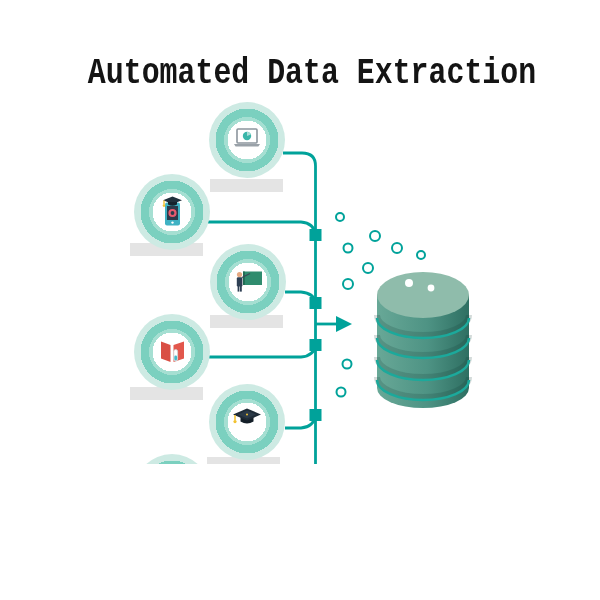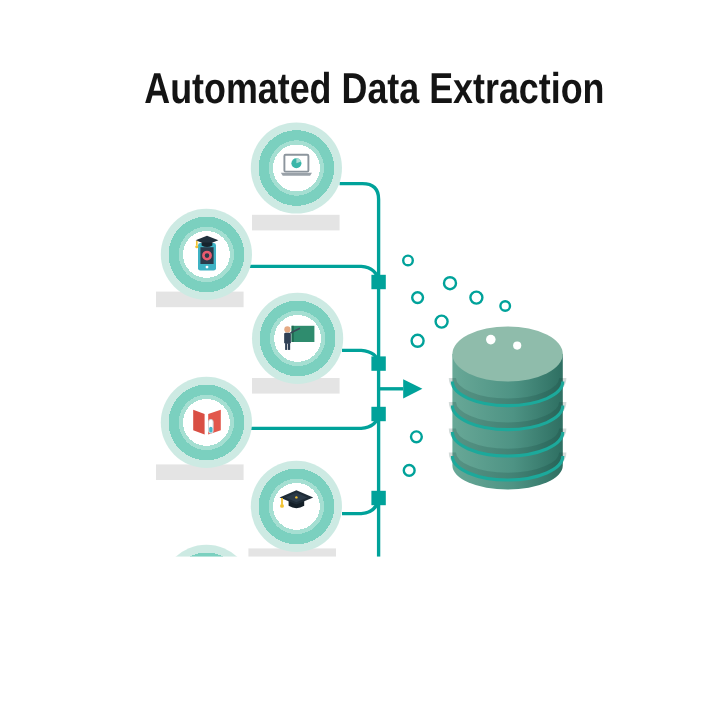--- a/index.html
+++ b/index.html
@@ -1,18 +1,18 @@
 <!DOCTYPE html>
 <html style="--accent: #00A29A; --ring-outer: #CDEAE3; --ring-mid: #7BD0BF; --ring-inner: #A5DFD2; --placeholder: #E4E4E4; --db-top: #8FBCAB; --db-body-light: #68A897; --db-body-mid: #4E9384; --db-body-dark: #2E6F62; --db-groove: #1CA99B; --title: #141414;"><head>
 <meta charset="utf-8">
 <style>
   html,body{margin:0;padding:0;background:#fff;}
   .canvas{
     position:relative;width:600px;height:464px;background:#fff;overflow:hidden;
-    font-family:Liberation Sans, sans-serif;
+    font-family:Liberation Mono, monospace;
   }
   .title{
     position:absolute;top:53px;left:0;width:600px;margin:0;
     text-align:center;font-size:36px;font-weight:bold;color:var(--title,#141414);
     transform:translateX(12px) scaleX(0.83);transform-origin:center;
     white-space:nowrap;letter-spacing:0;
   }
   .wires{position:absolute;left:0;top:0;z-index:1;}
   .wire{stroke:var(--accent,#00A29A);stroke-width:2.8;fill:none;}
   .junction{fill:var(--accent,#00A29A);}

